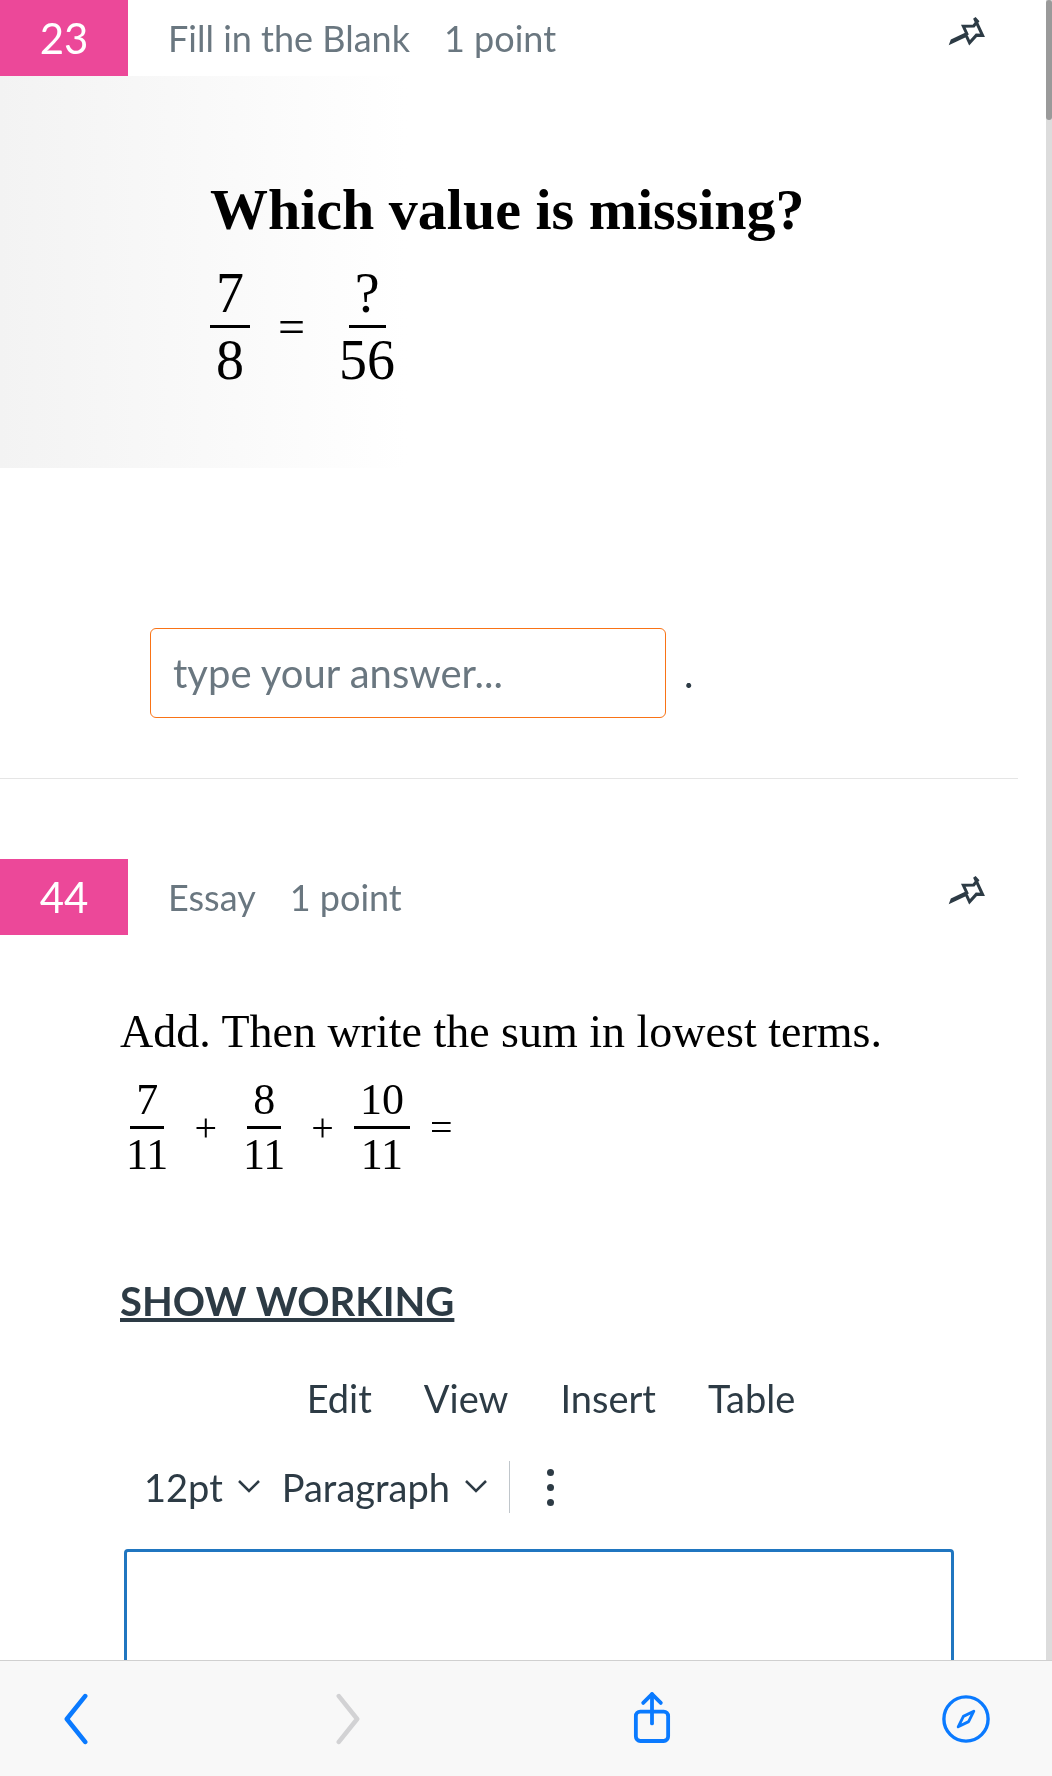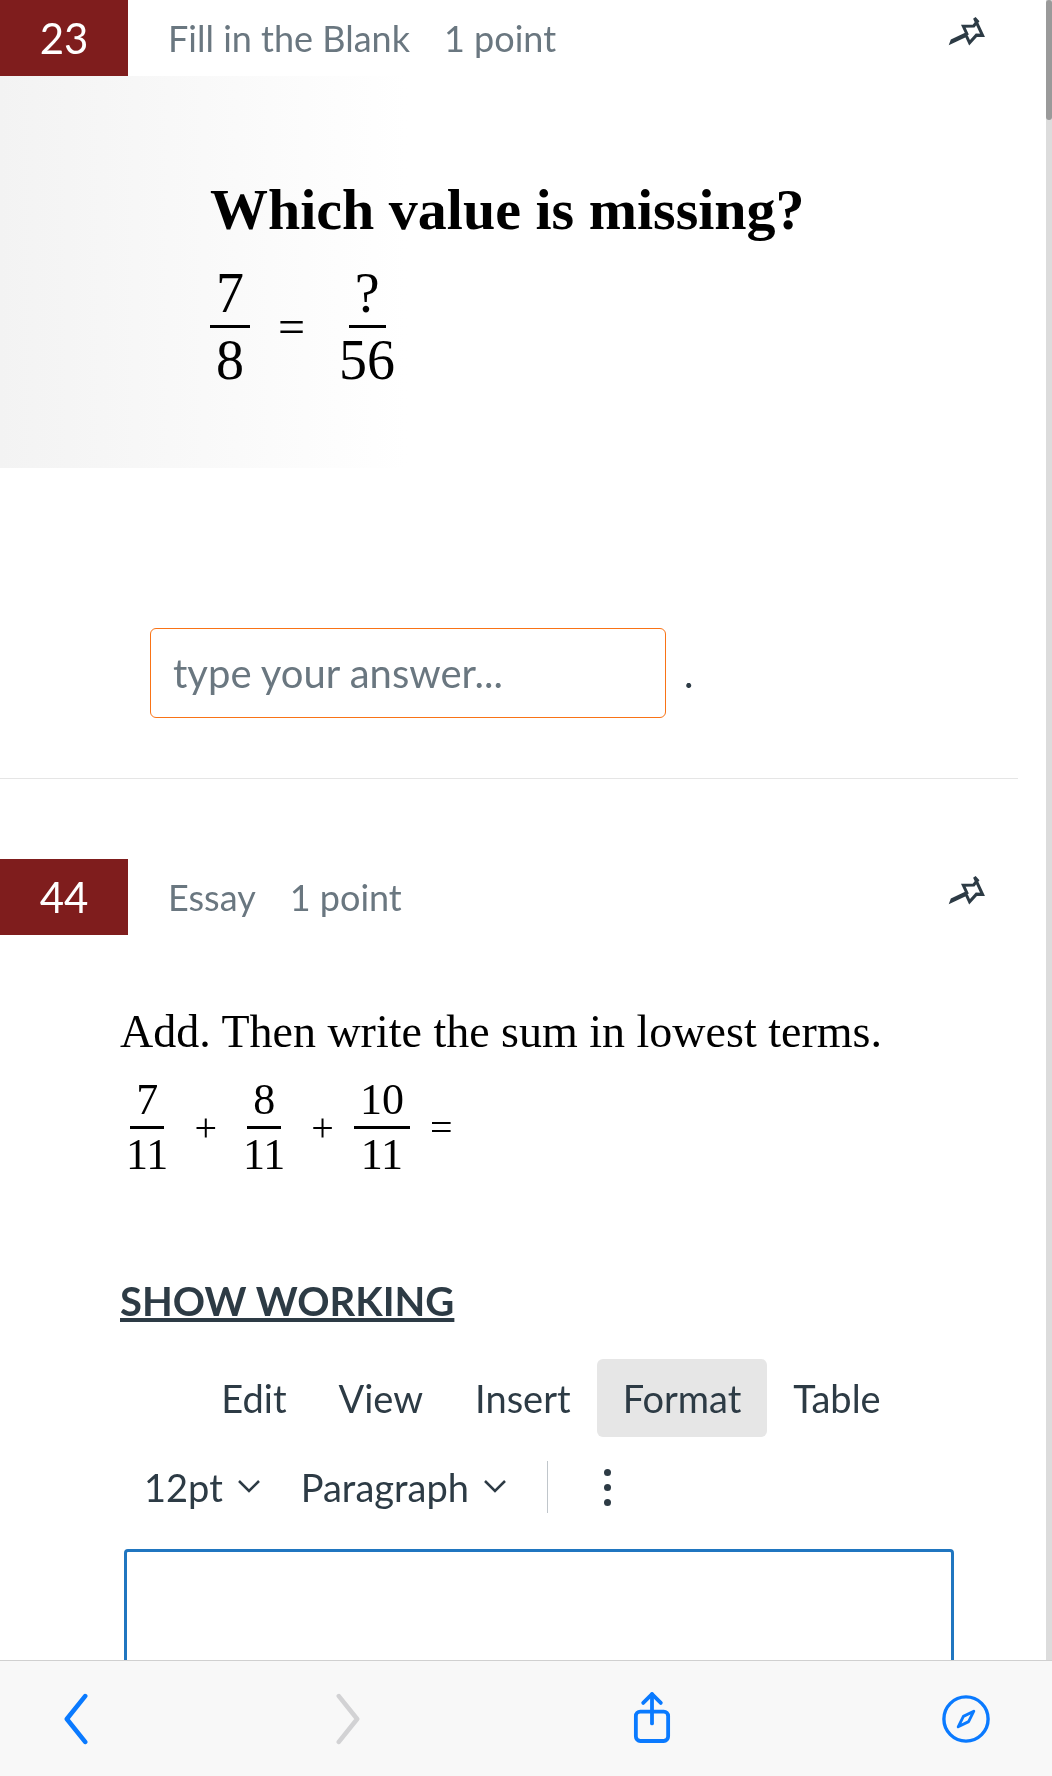--- a/index.html
+++ b/index.html
@@ -53,21 +53,21 @@
   .qheader {
     display: flex;
     align-items: center;
     gap: 40px;
     font-size: 36px;
     color: #6a7780;
   }
   .qnum {
     width: 128px;
     height: 76px;
-    background: #7f1d1d;
+    background: #ec4899;
     color: #fff;
     display: inline-flex;
     align-items: center;
     justify-content: center;
     font-size: 42px;
     font-weight: 400;
     flex: none;
   }
   .qtype { }
   .qpoints { margin-left: -6px; }
@@ -173,21 +173,21 @@
     justify-content: center;
   }
   .menuitem {
     padding: 16px 26px;
     border-radius: 6px;
   }
   .menuitem.active { background: #e6e6e6; }
   .toolbar-row {
     display: flex;
     align-items: center;
-    gap: 40px;
+    gap: 21px;
     padding-left: 24px;
     margin-bottom: 36px;
   }
   .tool-drop {
     display: inline-flex;
     align-items: center;
     gap: 14px;
     font-size: 38px;
   }
   .chev { display:inline-block; }
@@ -307,21 +307,20 @@
             <span class="eq-op">=</span>
           </div>
 
           <div class="show-working">SHOW WORKING</div>
 
           <div class="editor">
             <div class="menubar">
               <div class="menuitem">Edit</div>
               <div class="menuitem">View</div>
               <div class="menuitem">Insert</div>
-              <div class="menuitem active">Format</div>
               <div class="menuitem">Table</div>
             </div>
             <div class="toolbar-row">
               <div class="tool-drop">
                 <span>12pt</span>
                 <span class="chev">
                   <svg viewBox="0 0 24 16">
                       <path d="M2 2 L12 12 L22 2" fill="none" stroke="#2d3b45" stroke-width="2.5"></path>
                     </svg>
                 </span>

